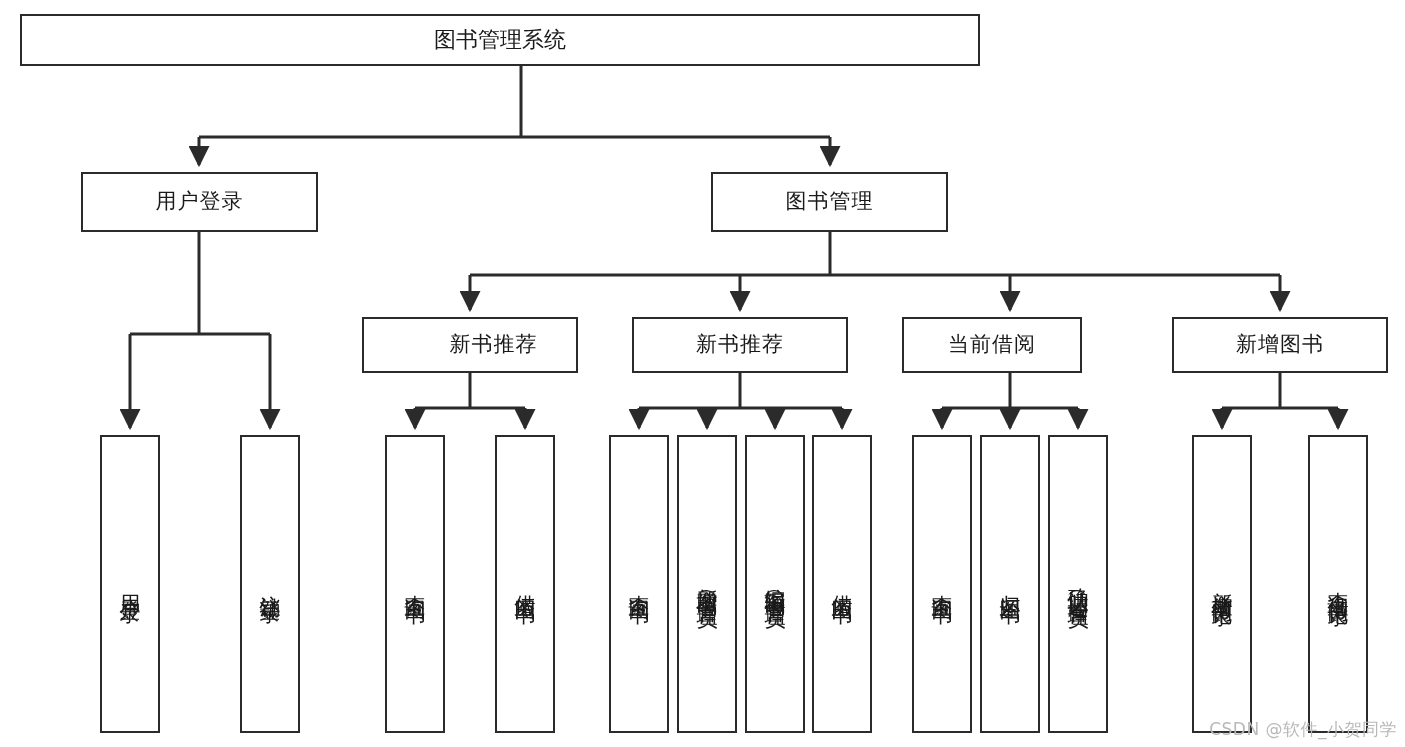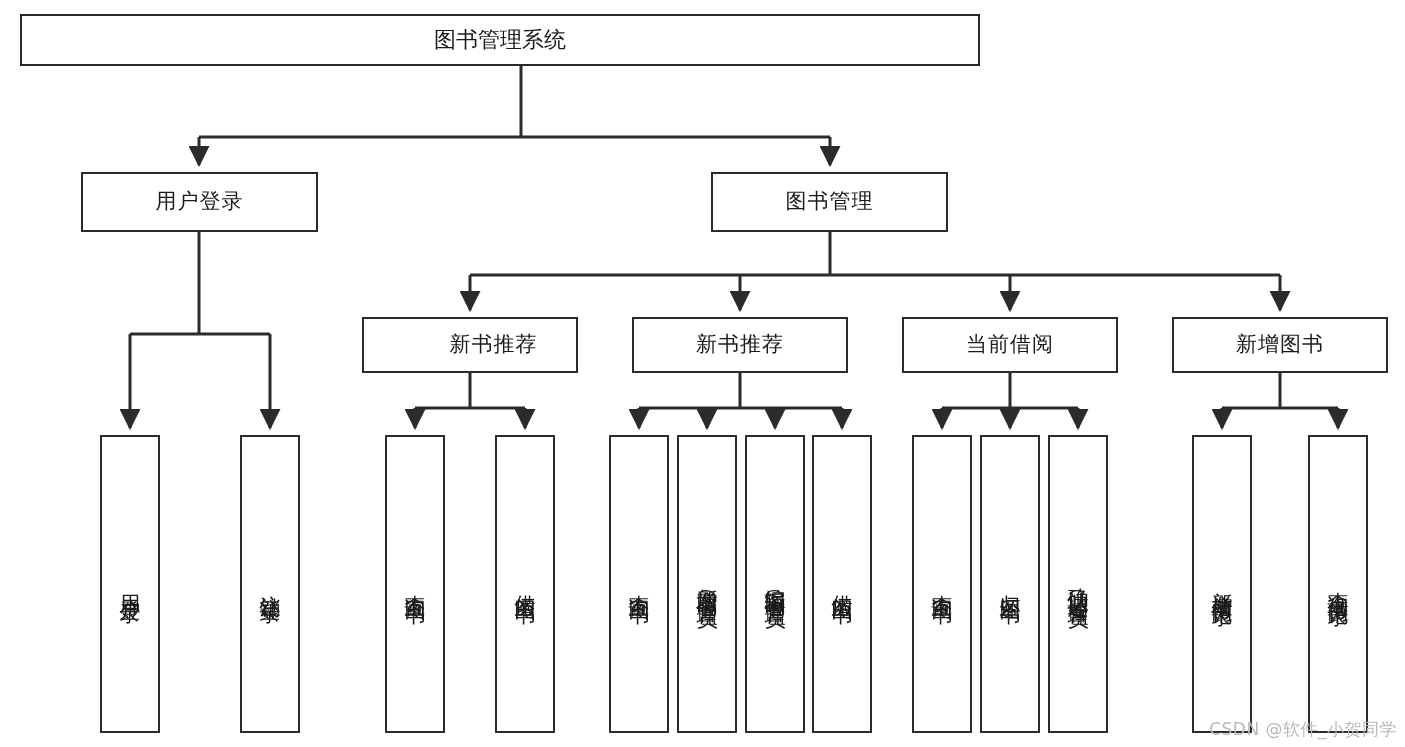--- a/index.html
+++ b/index.html
@@ -134,21 +134,21 @@
   <div class="node h" style="left:711px; top:172px; width:237px; height:60px;align-items:center;">
     <span>图书管理</span>
   </div>
 
   <div class="node h" style="left:362px; top:317px; width:216px; height:56px;padding-left:47px;">
     <span>新书推荐</span>
   </div>
   <div class="node h" style="left:632px; top:317px; width:216px; height:56px;">
     <span>新书推荐</span>
   </div>
-  <div class="node h" style="left:902px; top:317px; width:216px; height:56px;">
+  <div class="node h" style="left:902px; top:317px; width:180px; height:56px;">
     <span>当前借阅</span>
   </div>
   <div class="node h" style="left:1172px; top:317px; width:216px; height:56px;">
     <span>新增图书</span>
   </div>
 
   <div class="node v" style="left:100px; top:435px; width:60px; height:298px;">
     <span class="vtext">用户登录</span>
   </div>
   <div class="node v" style="left:240px; top:435px; width:60px; height:298px;">

